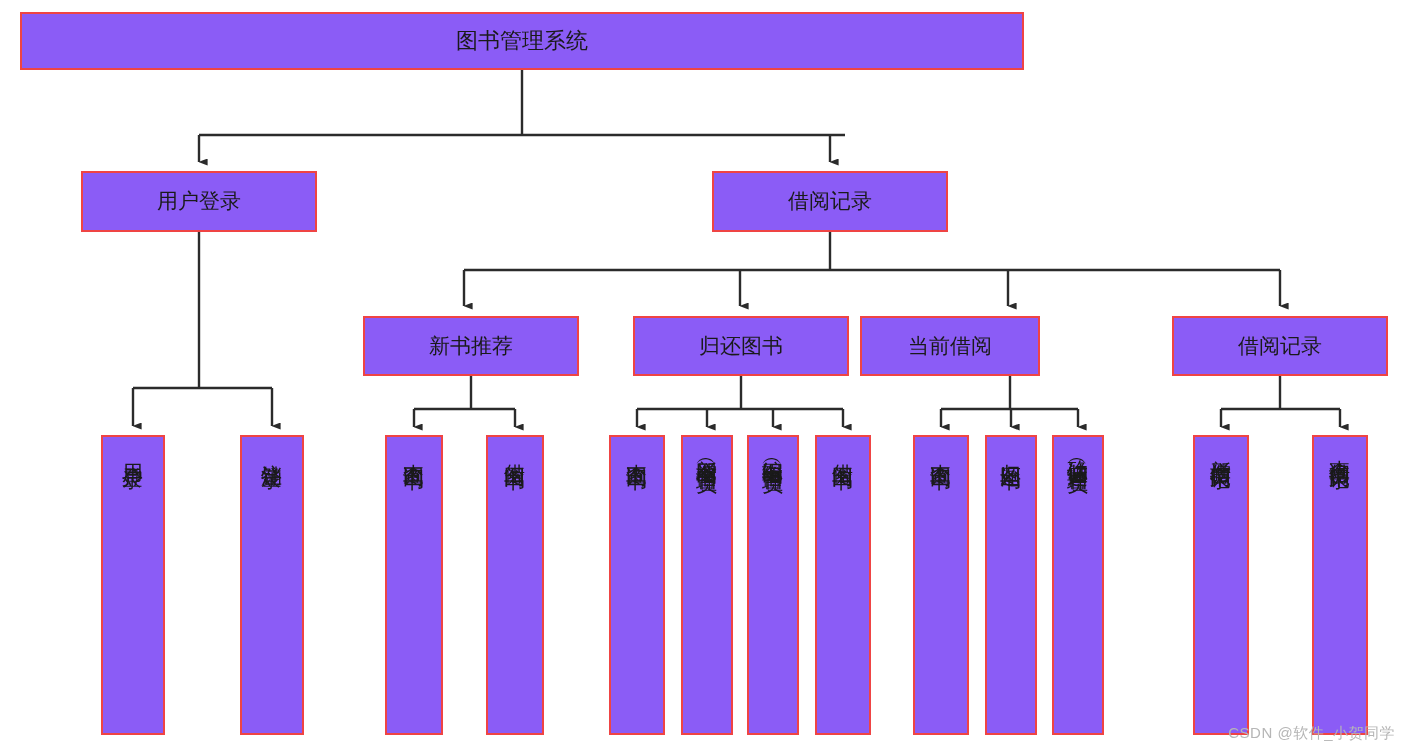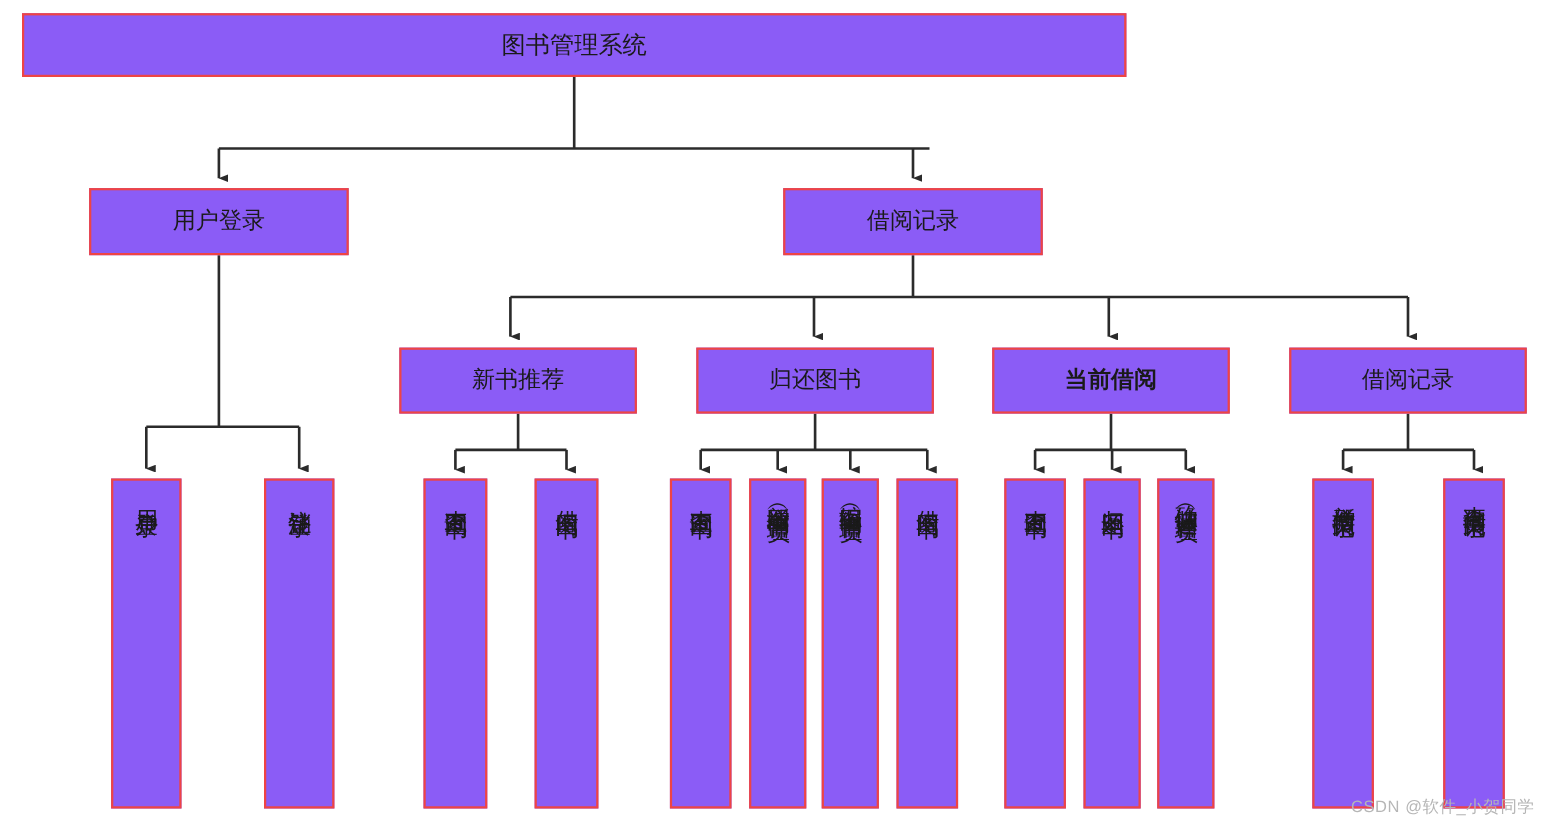--- a/index.html
+++ b/index.html
@@ -161,21 +161,21 @@
   <div class="node level2" style="left:712px; top:171px; width:236px; height:61px;">
     <span class="node-label">借阅记录</span>
   </div>
 
   <div class="node level3" style="left:363px; top:316px; width:216px; height:60px;">
     <span class="node-label">新书推荐</span>
   </div>
   <div class="node level3" style="left:633px; top:316px; width:216px; height:60px;">
     <span class="node-label">归还图书</span>
   </div>
-  <div class="node level3" style="left:902px; top:316px; width:216px; height:60px;font-weight:bold;">
+  <div class="node level3" style="left:860px; top:316px; width:180px; height:60px;">
     <span class="node-label">当前借阅</span>
   </div>
   <div class="node level3" style="left:1172px; top:316px; width:216px; height:60px;">
     <span class="node-label">借阅记录</span>
   </div>
 
   <div class="node leaf" style="left:101px; top:435px; width:64px; height:300px;">
     <span class="node-label">用户登录</span>
   </div>
   <div class="node leaf" style="left:240px; top:435px; width:64px; height:300px;">

